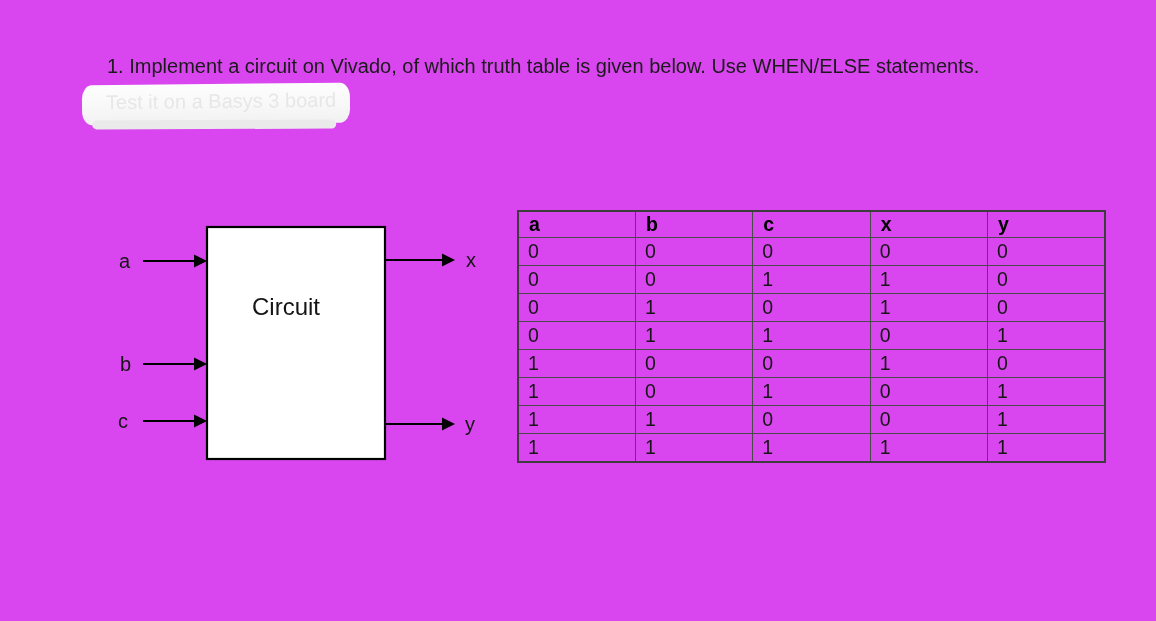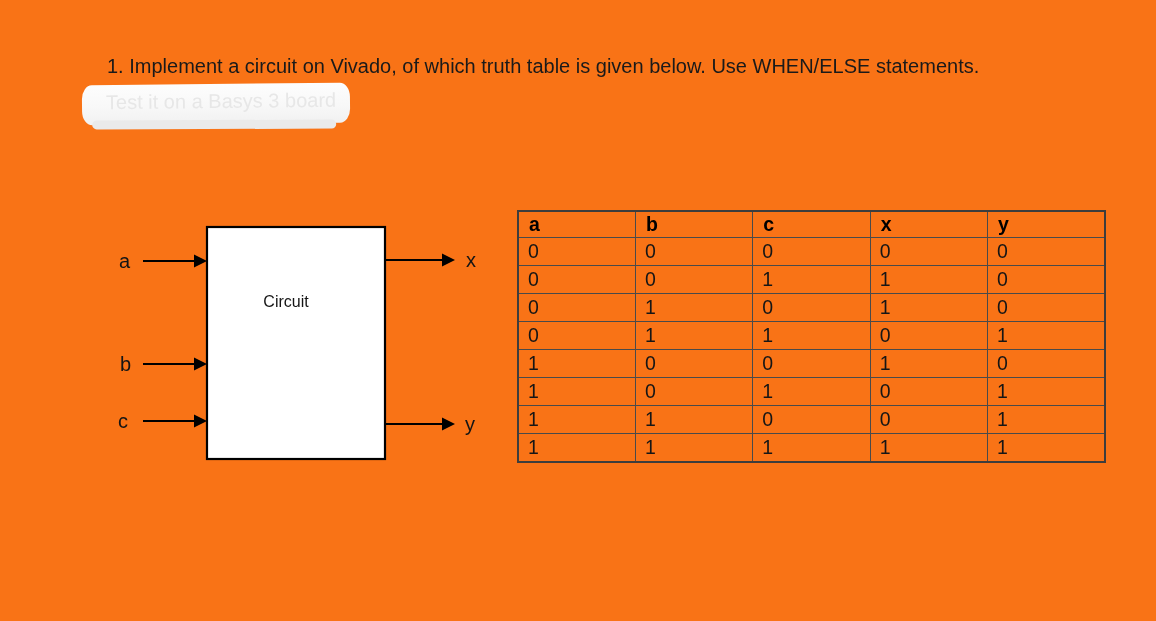--- a/index.html
+++ b/index.html
@@ -1,17 +1,17 @@
 <!DOCTYPE html>
 <html><head>
 <meta charset="utf-8">
 <style>
   html,body{margin:0;padding:0;background:#ffffff;}
   .page{
-    position:relative;width:1156px;height:621px;background:#f97316;
+    position:relative;width:1156px;height:621px;background:#d946ef;
     font-family:"Liberation Sans", sans-serif;color:#1a1a1a;overflow:hidden;
   }
   .q-line1{
     position:absolute;left:107px;top:53px;font-size:20px;line-height:26px;
     white-space:nowrap;color:#1a1a1a;
   }
   .q-line2{
     position:absolute;left:333px;top:86px;font-size:20px;line-height:26px;
     white-space:nowrap;color:#1a1a1a;z-index:3;
   }
@@ -27,21 +27,21 @@
   .redacted-text{
     position:absolute;left:24px;top:6px;font-size:20px;white-space:nowrap;
     color:#e7e7e7;
   }
   .diagram-svg{position:absolute;left:100px;top:215px;width:400px;height:260px;}
   .pin-label{
     position:absolute;font-size:20px;line-height:24px;color:#151515;z-index:2;
   }
   .box-label{
     position:absolute;left:207px;top:293px;width:158px;text-align:center;
-    font-size:16px;color:#151515;
+    font-size:24px;color:#151515;
   }
   .truth-table{
     position:absolute;left:517px;top:210px;width:587px;
     border-collapse:collapse;table-layout:fixed;
     border:2px solid #3d3d3d;
   }
   .truth-table th,.truth-table td{
     border:1.5px solid #4a4a4a;text-align:left;vertical-align:middle;
     font-size:19.5px;color:#161616;overflow:hidden;
   }

